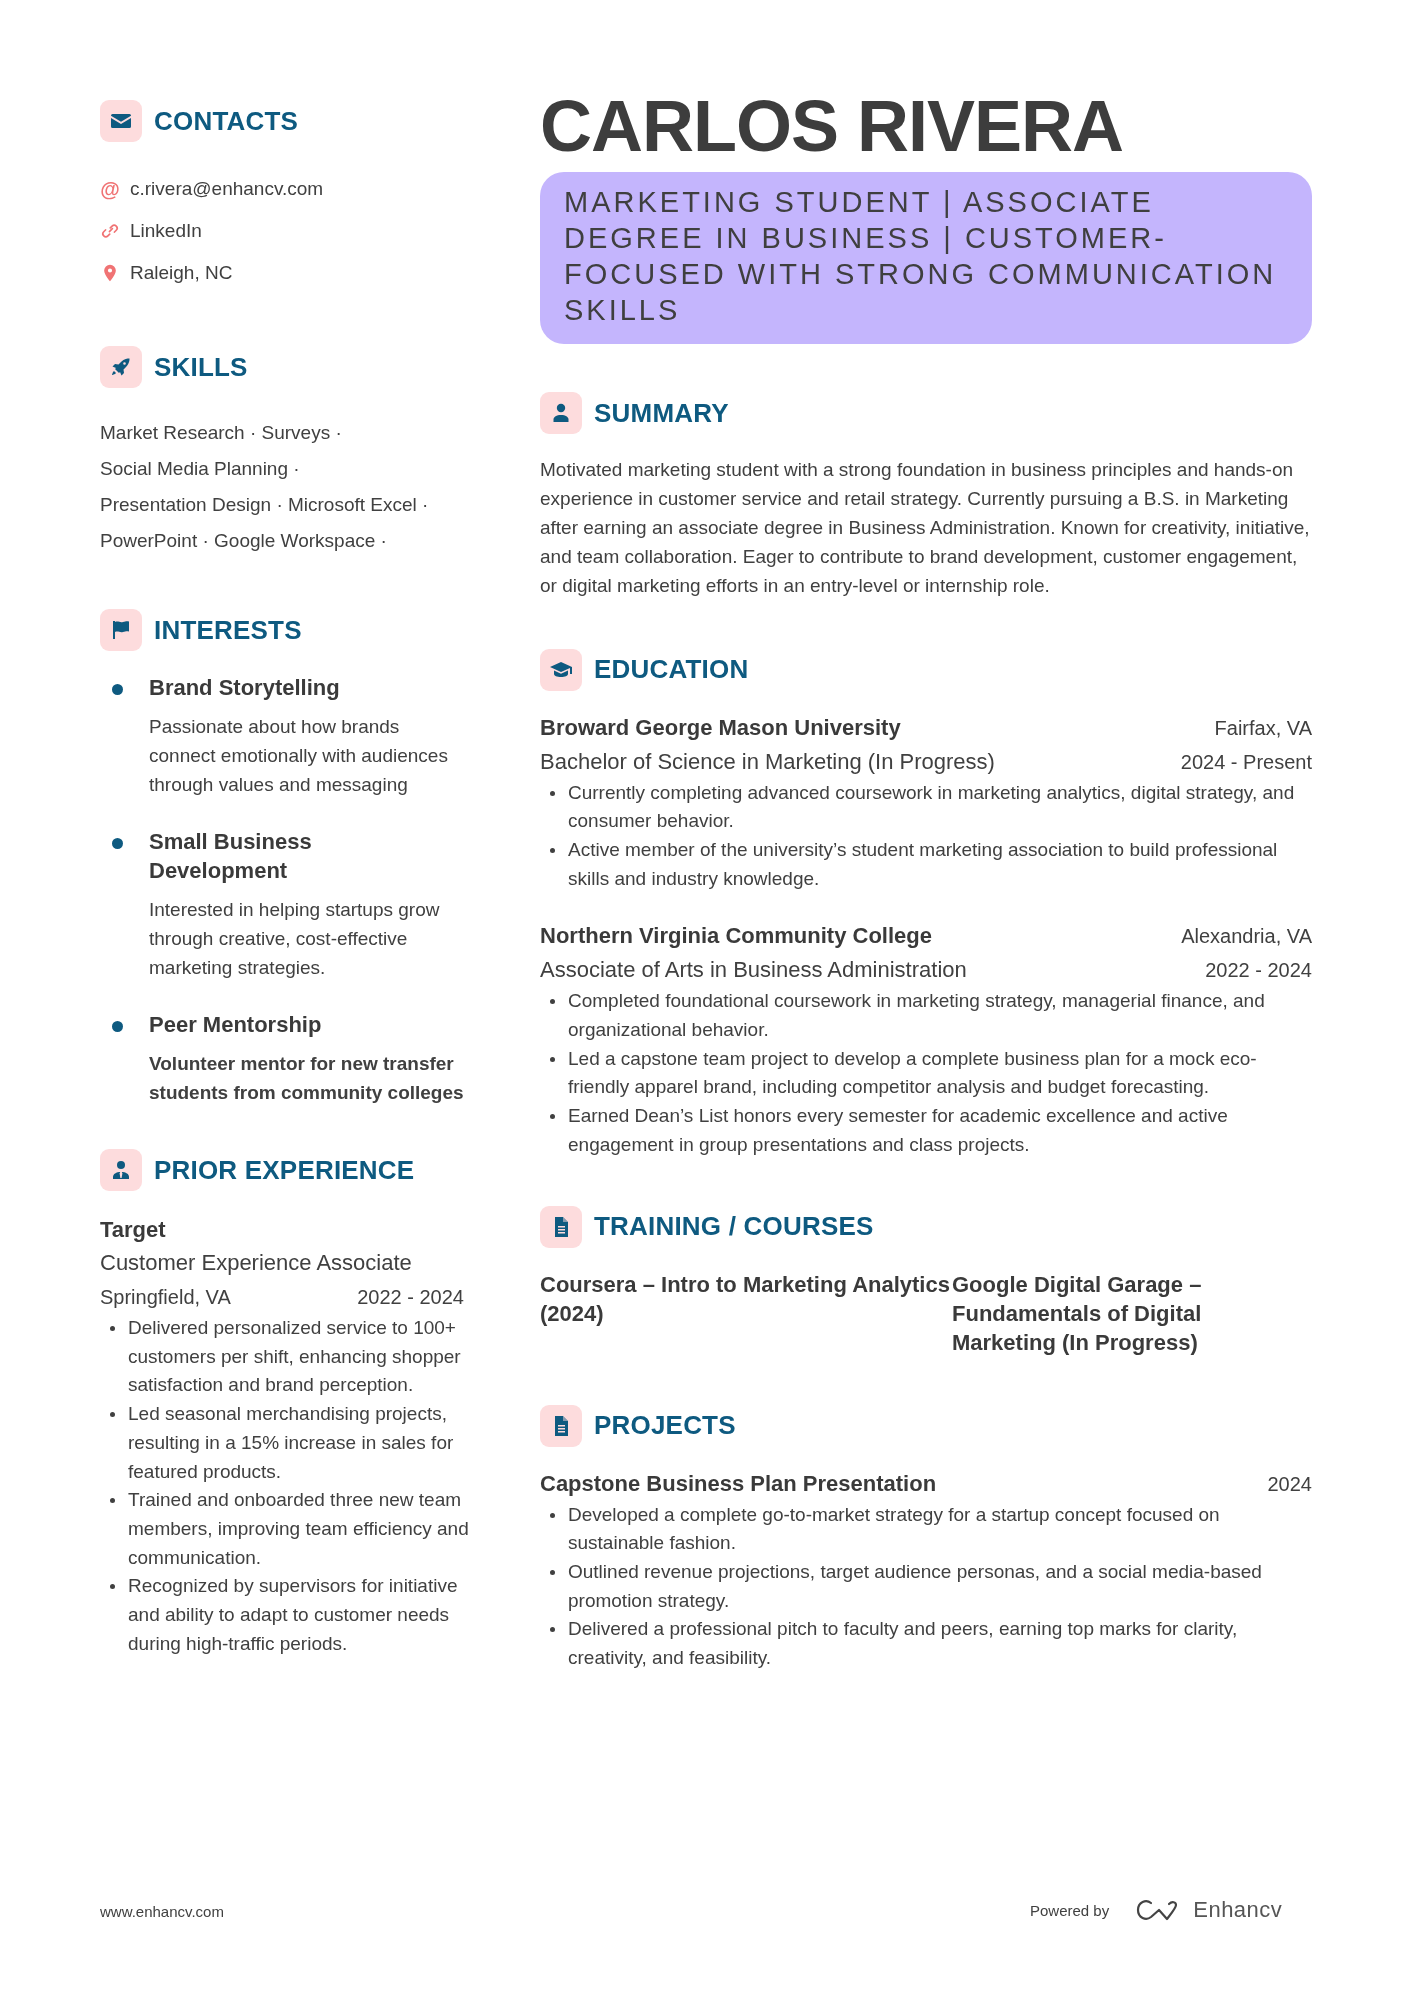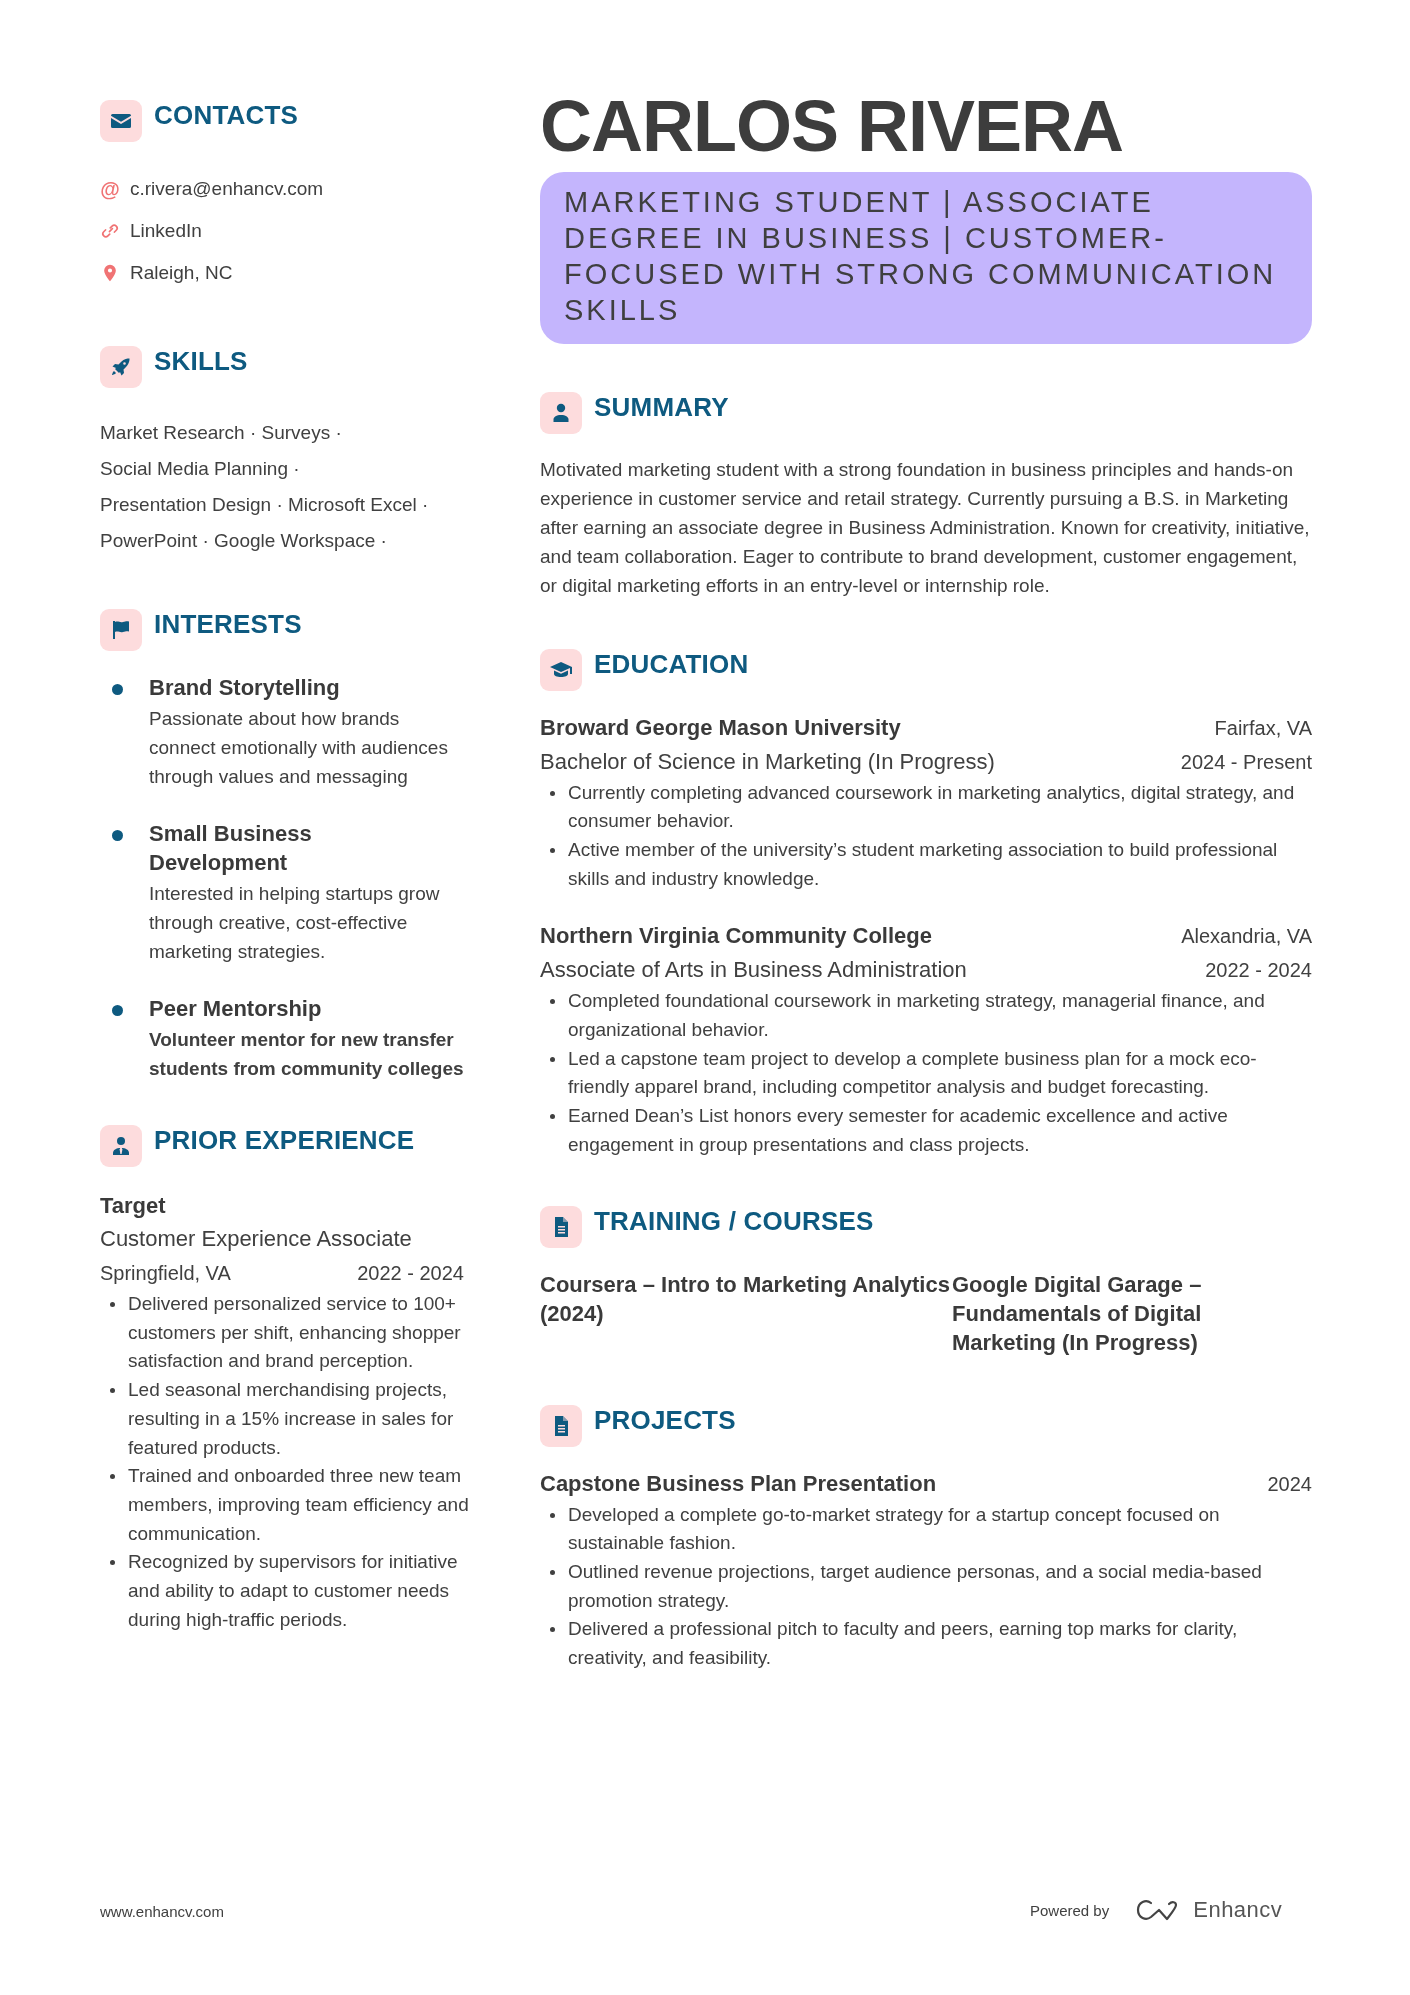--- a/index.html
+++ b/index.html
@@ -2,42 +2,42 @@
 <html><head>
   <meta charset="utf-8">
   <style>
     * { box-sizing: border-box; margin: 0; padding: 0; }
     html, body { width: 1410px; height: 1995px; background: #ffffff; }
     body { position: relative; font-family: "Liberation Sans", sans-serif; color: #404040; overflow: hidden; }
 
     .left { position: absolute; left: 100px; top: 100px; width: 370px; }
     .right { position: absolute; left: 540px; top: 88px; width: 772px; }
 
-    .sec-head { display: flex; height: 42px; }
+    .sec-head { display: flex; align-items: center; height: 42px; }
     .badge { width: 42px; height: 42px; border-radius: 9px; background: #FDDCDD; display: flex; align-items: center; justify-content: center; flex-shrink: 0; }
     .badge svg { width: 24px; height: 24px; fill: #0E5A80; }
     .sec-title { margin-left: 12px; font-size: 26px; font-weight: 700; color: #0E5A80; letter-spacing: 0.2px; }
 
     
     .contacts { margin-top: 26px; }
     .contact-row { display: flex; align-items: center; height: 42px; font-size: 19px; }
     .contact-row .ic { width: 20px; height: 20px; margin-right: 10px; display: flex; align-items: center; justify-content: center; color: #F07374; fill: #F07374; font-size: 20px; font-weight: 700; }
     .contact-row .ic svg { width: 20px; height: 20px; fill: #F07374; }
 
     
     .skills-sec { margin-top: 52px; }
     .skills-text { margin-top: 27px; font-size: 19px; line-height: 36px; width: 370px; }
 
     
     .interests-sec { margin-top: 50px; }
     .interest { position: relative; padding-left: 49px; margin-top: 22px; }
     .interest:first-of-type { margin-top: 25px; }
     .interest .dot { position: absolute; left: 12px; top: 11px; width: 11px; height: 11px; border-radius: 50%; background: #0E5A80; }
     .interest .i-title { font-size: 22px; font-weight: 700; line-height: 29px; color: #3a3a3a; }
-    .interest .i-desc { font-size: 19px; line-height: 29px; margin-top: 2px; }
+    .interest .i-desc { font-size: 19px; line-height: 29px; margin-top: 10px; }
     .interests-list .interest { margin-top: 28px; }
     .interests-list .interest:first-child { margin-top: 22px; }
 
     
     .exp-sec { margin-top: 42px; }
     .exp-company { margin-top: 22px; font-size: 22px; font-weight: 700; color: #3a3a3a; line-height: 33px; }
     .exp-role { font-size: 22px; line-height: 34px; }
     .exp-meta { display: flex; justify-content: space-between; font-size: 20px; line-height: 34px; width: 364px; }
     .bullets { list-style: none; }
     .bullets li { position: relative; padding-left: 28px; font-size: 19px; line-height: 28.7px; }

